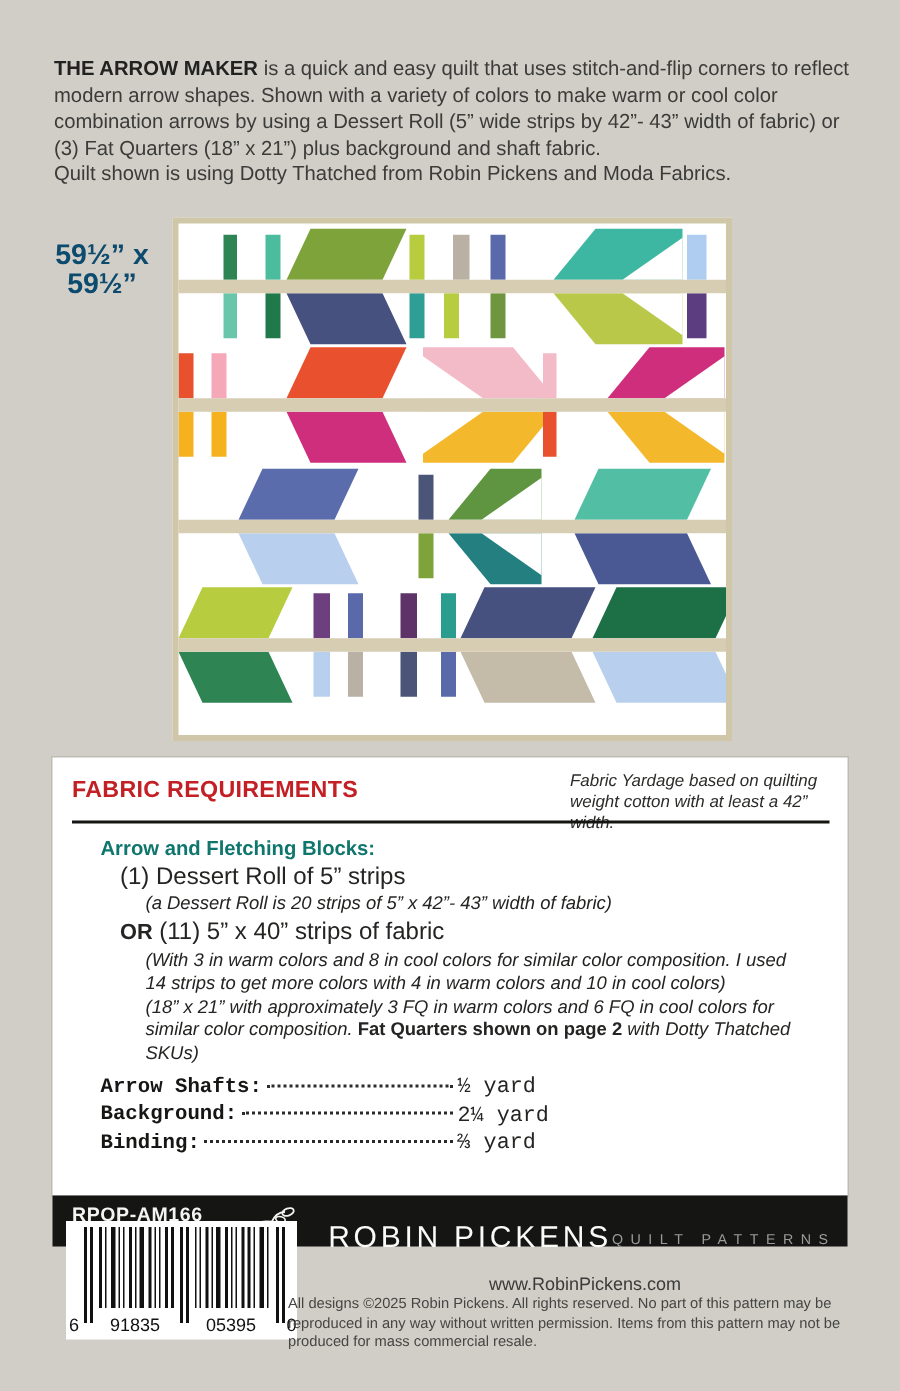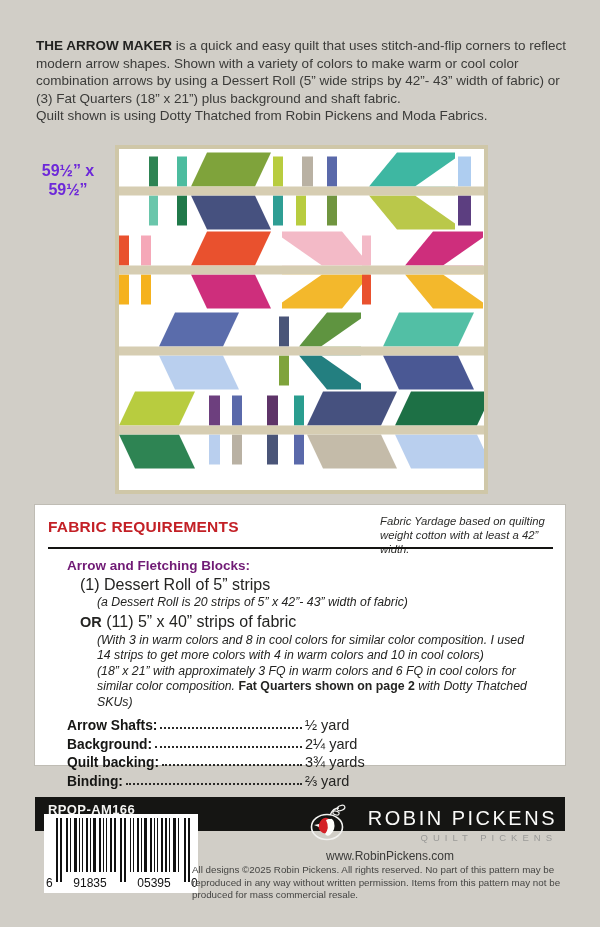--- a/index.html
+++ b/index.html
@@ -8,49 +8,49 @@
     background:#d1cec7;
     font-family:"Liberation Sans",sans-serif;
     color:#2c2c2a;
   }
   
   .intro{position:absolute;left:36px;top:37px;width:533px;font-size:13.5px;line-height:17.5px;color:#3b3b39;}
   .intro b{color:#222220;margin-top:35px;}
   .intro .line2{margin-top:0px;}
   
   .size-label{position:absolute;left:28px;top:161px;width:80px;text-align:center;
-    font-weight:bold;font-size:16px;line-height:19px;color:#6d28d9;white-space:pre-line;}
+    font-weight:bold;font-size:19px;line-height:19px;color:#0c4a6e;white-space:pre-line;}
   
   .quilt{position:absolute;left:115px;top:145px;width:373px;height:349px;}
   .quilt svg{display:block;}
   
-  .panel{position:absolute;left:35px;top:505px;width:530px;height:260px;background:#ffffff;
+  .panel{position:absolute;left:35px;top:505px;width:530px;height:292px;background:#ffffff;
     box-shadow:0 0 0 1px #bfbcb4;}
   .panel-header{position:absolute;left:13px;top:13px;font-size:15.5px;font-weight:bold;
     letter-spacing:0.2px;color:#c32026;}
   .panel-note{position:absolute;left:345px;top:9px;width:180px;font-size:11.3px;line-height:14px;
     font-style:italic;color:#2b2b29;white-space:pre-line;}
   .panel-rule{position:absolute;left:13px;right:12px;top:42px;border-top:2px solid #141412;}
   .panel-body{position:absolute;left:32px;top:52px;width:486px;}
-  .blocks-heading{font-size:13.5px;font-weight:bold;color:#701a75;line-height:17px;}
+  .blocks-heading{font-size:13.5px;font-weight:bold;color:#0f766e;line-height:17px;}
   .req-item{font-size:16px;line-height:21px;color:#242422;margin-left:13px;}
   .req-item b{font-size:14.5px;font-weight:bold;}
   .req-note{font-size:12.3px;line-height:15.5px;font-style:italic;color:#242422;
     margin-left:30px;white-space:pre-line;}
   .req-note b{font-style:normal;font-weight:bold;}
   .yardage{margin-top:7px;}
-  .yard-row{display:flex;align-items:flex-end;width:312px;margin-top:2.5px;}
+  .yard-row{display:flex;align-items:center;width:312px;margin-top:2.5px;font-family:Liberation Mono, monospace;}
   .yard-label{font-size:13.8px;font-weight:bold;color:#161614;white-space:nowrap;}
   .yard-dots{flex:1;min-width:0;border-bottom:2px dotted #2a2a28;margin:0 3px 4px 3px;height:1px;}
   .yard-amount{width:74px;font-size:14.5px;color:#242422;white-space:nowrap;}
   
   .black-bar{position:absolute;left:35px;top:797px;width:530px;height:34px;background:#151513;}
   .sku{position:absolute;left:13px;top:5px;font-size:13px;font-weight:bold;color:#f4f4f2;letter-spacing:0.4px;}
   .logo{position:absolute;right:8px;top:3px;display:flex;align-items:center;}
-  .logo-text{display:flex;flex-direction:column;align-items:flex-end;margin-left:16px;}
+  .logo-text{display:flex;flex-direction:row;align-items:center;margin-left:16px;}
   .logo-name{font-size:20px;color:#fafaf8;letter-spacing:2.5px;font-weight:normal;white-space:nowrap;}
   .logo-sub{font-size:9.5px;color:#9a9a98;letter-spacing:5px;margin-top:2px;white-space:nowrap;}
   
   .barcode{position:absolute;left:44px;top:814px;width:154px;height:79px;background:#ffffff;}
   
   .site-url{position:absolute;left:305px;top:849px;width:170px;text-align:center;
     font-size:12px;color:#3a3a38;}
   .copyright{position:absolute;left:192px;top:864px;width:382px;font-size:9.8px;line-height:12.6px;
     color:#454543;white-space:pre-line;}
 </style>
@@ -153,25 +153,20 @@
         <span class="yard-label">Arrow Shafts:</span>
         <span class="yard-dots"></span>
         <span class="yard-amount">½ yard</span>
       </div>
       <div class="yard-row">
         <span class="yard-label">Background:</span>
         <span class="yard-dots"></span>
         <span class="yard-amount">2¼ yard</span>
       </div>
       <div class="yard-row">
-        <span class="yard-label">Quilt backing:</span>
-        <span class="yard-dots"></span>
-        <span class="yard-amount">3¾ yards</span>
-      </div>
-      <div class="yard-row">
         <span class="yard-label">Binding:</span>
         <span class="yard-dots"></span>
         <span class="yard-amount">⅔ yard</span>
       </div>
     </div>
   </div>
 </div>
 
 <div class="black-bar">
   <div class="sku">RPQP-AM166</div>
@@ -183,21 +178,21 @@
         <ellipse cx="35" cy="8" rx="4" ry="2.4" fill="none" stroke="#f2f2f0" stroke-width="1.2" transform="rotate(-20 35 8)"></ellipse>
         <ellipse cx="30" cy="13" rx="3.2" ry="1.9" fill="none" stroke="#f2f2f0" stroke-width="1.1" transform="rotate(15 30 13)"></ellipse>
         <path d="M13,24 q4,-9 10,-5 q4,3 2,9 q-2,7 -8,5 q-6,-3 -4,-9 z" fill="#d42127"></path>
         <path d="M20,20 q6,-4 8,2 q2,8 -4,13 q-3,2 -5,-1 q5,-6 1,-14 z" fill="#fdfdfb"></path>
         <circle cx="24" cy="18" r="1.1" fill="#151513"></circle>
         <path d="M13,24 l-5,1 l5,2 z" fill="#f2f2f0"></path>
       </svg>
     </span>
     <span class="logo-text">
       <span class="logo-name">ROBIN PICKENS</span>
-      <span class="logo-sub">QUILT PICKENS</span>
+      <span class="logo-sub">QUILT PATTERNS</span>
     </span>
   </div>
 </div>
 
 <div class="barcode" id="barcode"><svg width="154" height="79" viewBox="0 0 154 79">
       <rect x="12" y="4" width="2" height="64" fill="#111"></rect>
       <rect x="16" y="4" width="2" height="64" fill="#111"></rect>
       <rect x="22" y="4" width="2" height="54" fill="#111"></rect>
       <rect x="26" y="4" width="1" height="54" fill="#111"></rect>
       <rect x="30" y="4" width="3" height="54" fill="#111"></rect>

